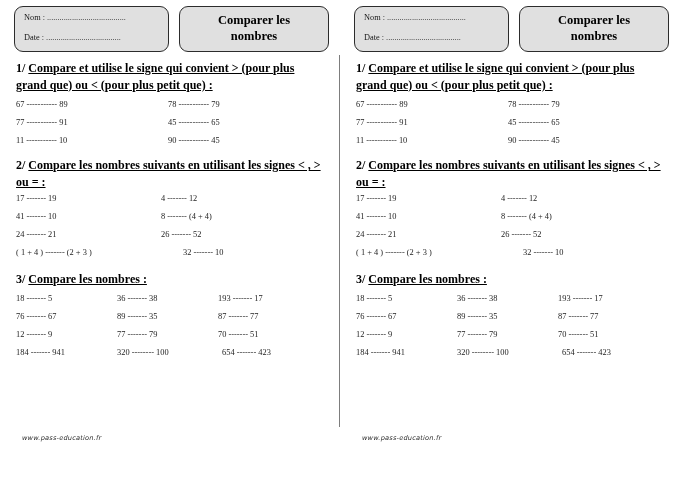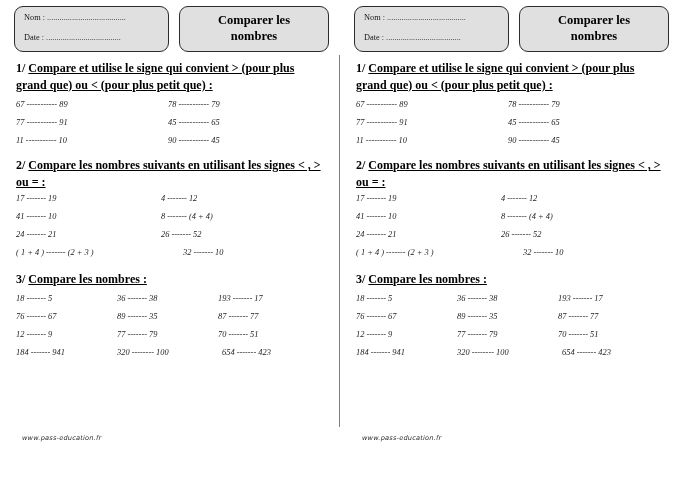--- a/index.html
+++ b/index.html
@@ -101,21 +101,20 @@
     font-size: 8.4px;
     color: #1c1c1c;
   }
   .row {
     display: flex;
     line-height: 1.0;
     margin-bottom: 9.5px;
   }
   .cell {
     white-space: nowrap;
-    font-style: italic;
   }
   
   .ex1 .cell { width: 152px; }
   .ex2 .cell { width: 145px; }
   .ex3 .cell { width: 101px; }
 
   .ex1 .rows { margin-top: 8px; }
   .ex2 .rows { margin-top: 4px; }
   .ex3 .rows { margin-top: 8px; }
 

